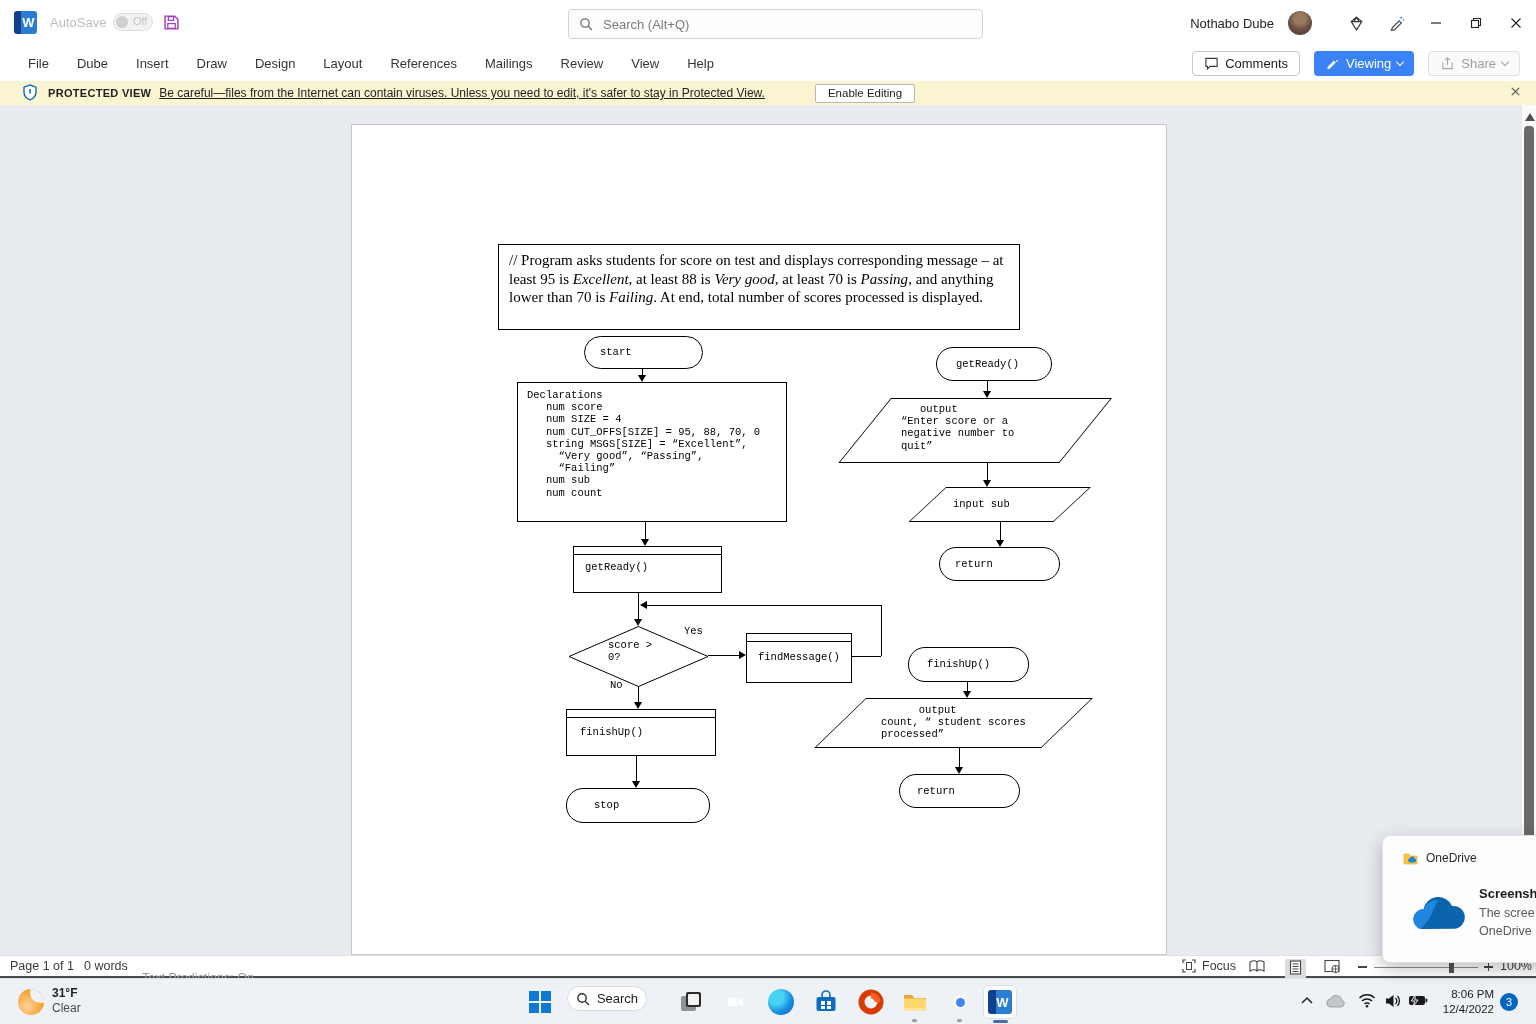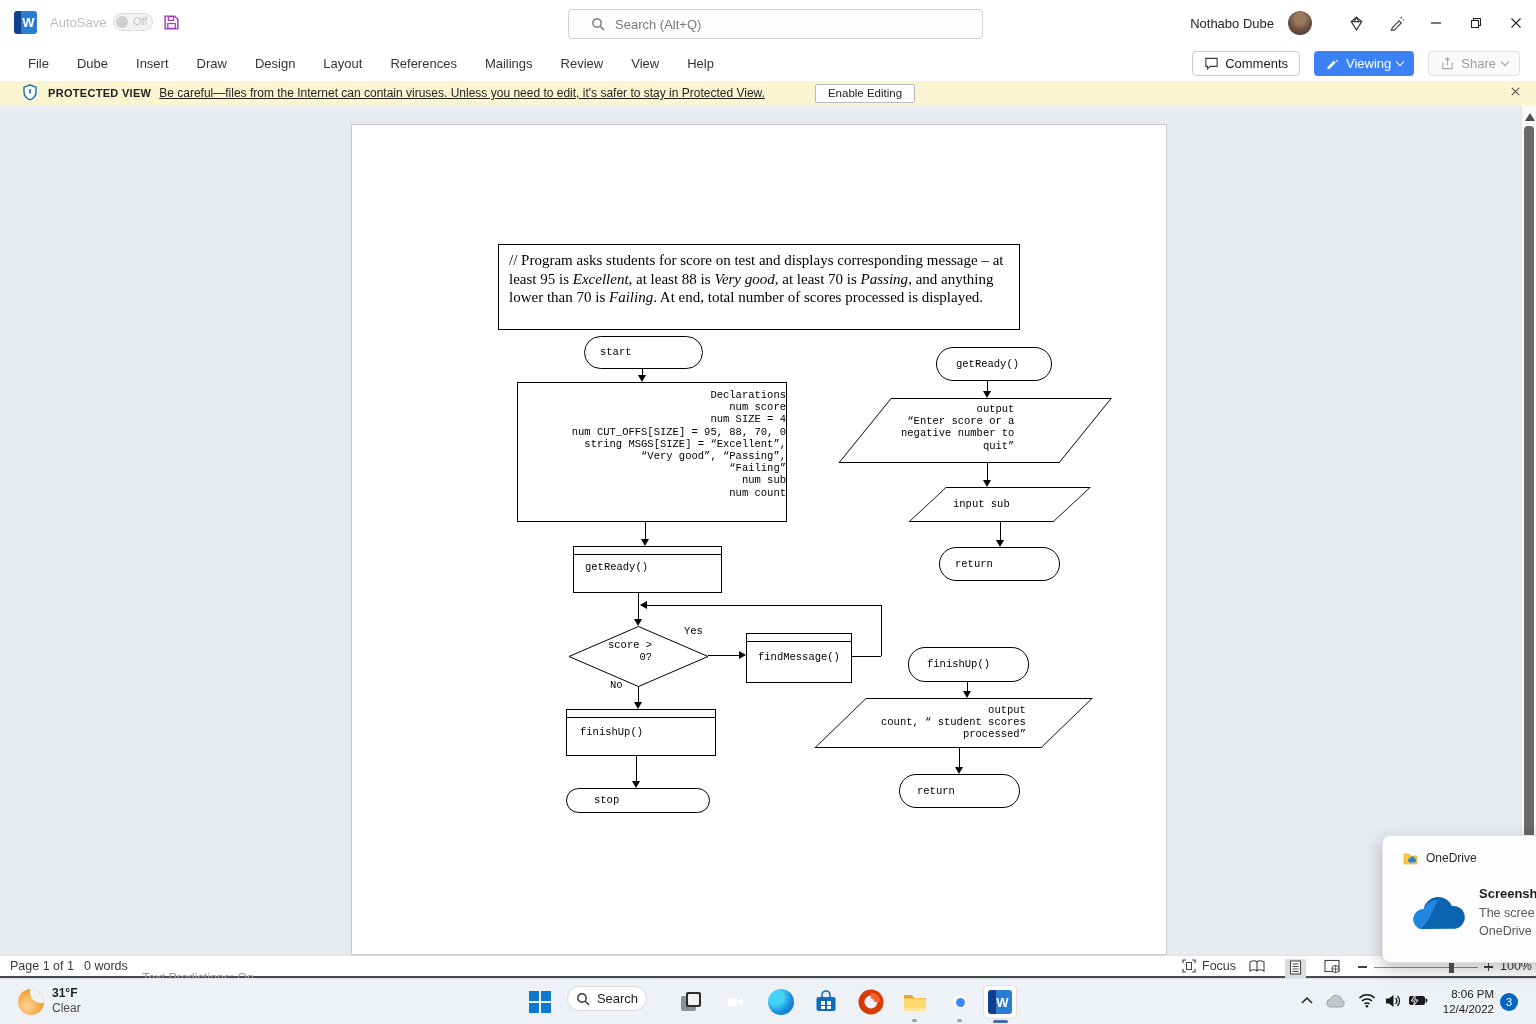--- a/index.html
+++ b/index.html
@@ -13,21 +13,21 @@
   .word-logo { position:absolute; left:14px; top:11px; width:23px; height:23px; border-radius:3px;
     background:linear-gradient(90deg,#11408f 0 32%,#2b7cd3 32%); color:#fff; font-weight:bold; font-size:13px;
     display:flex; align-items:center; justify-content:center; padding-left:6px; }
   .autosave { position:absolute; left:50px; top:13px; display:flex; align-items:center; gap:7px; color:#bcbcbc; font-size:13px; }
   .as-pill { width:40px; height:18px; border-radius:9px; background:#f2f2f2; border:1px solid #ddd; position:relative; display:inline-block; }
   .as-knob { position:absolute; left:2px; top:2px; width:12px; height:12px; border-radius:50%; background:#cfcfcf; }
   .as-off { position:absolute; right:5px; top:1px; font-size:11px; color:#c4c4c4; }
   .save-ic { position:absolute; left:163px; top:14px; }
   .doc-title { position:absolute; left:200px; top:0; height:46px; display:flex; align-items:center; gap:8px; font-size:14px; color:#141414; }
   .chev { width:8px; height:8px; border-right:1.5px solid #333; border-bottom:1.5px solid #333; transform:rotate(45deg); margin-top:-4px; }
-  .search-box { position:absolute; left:568px; top:9px; width:415px; height:30px; background:#fdfdfd; border:1px solid #d2d2d2; border-radius:4px; display:flex; align-items:center; padding-left:22px; gap:10px; }
+  .search-box { position:absolute; left:568px; top:9px; width:415px; height:30px; background:#fdfdfd; border:1px solid #d2d2d2; border-radius:4px; display:flex; align-items:center; padding-left:10px; gap:10px; }
   .search-box input { border:none; outline:none; background:transparent; font-size:13px; color:#444; width:330px; font-family:"Liberation Sans",sans-serif; }
   .search-box input::placeholder { color:#7a7a7a; }
   .tb-right { position:absolute; right:0; top:0; height:46px; display:flex; align-items:center; }
   .user-name { font-size:13px; color:#242424; margin-right:14px; }
   .avatar { width:24px; height:24px; border-radius:50%; background:radial-gradient(circle at 50% 32%,#9a7a5e 0 26%,#6b5142 55%,#46362b); margin-right:24px; }
   .tb-ic { width:40px; height:46px; display:flex; align-items:center; justify-content:center; }
 
   
   .menubar { position:absolute; top:46px; left:0; right:0; height:35px; background:#fff; display:flex; align-items:center; }
   .tabs { display:flex; margin-left:14px; }
@@ -42,21 +42,21 @@
   
   .banner { position:absolute; top:81px; left:0; right:0; height:24px; background:#FBF4D0; display:flex; align-items:center; }
   .banner-title { font-weight:bold; font-size:11px; letter-spacing:.3px; margin:0 8px 0 10px; color:#1f1f1f; }
   .banner-msg { font-size:12px; color:#1f1f1f; text-decoration:underline; }
   .banner-btn { margin-left:50px; height:19px; padding:0 12px; background:#fff; border:1px solid #b9b9b9; border-radius:2px; font-size:11.5px; display:flex; align-items:center; color:#222; }
   .banner-x { position:absolute; right:14px; top:4px; }
 
   
   .docarea { position:absolute; top:105px; left:0; right:0; height:850px; background:#E8ECF1; }
   .page { position:absolute; left:351px; top:19px; width:816px; height:831px; background:#fff; border:1px solid #c9c9c9; }
-  .mono { font-family:"Liberation Mono","DejaVu Sans Mono",monospace; font-size:10.5px; line-height:12.2px; white-space:pre; color:#000;text-align:right; }
+  .mono { font-family:"Liberation Mono","DejaVu Sans Mono",monospace; font-size:10.5px; line-height:12.2px; white-space:pre; color:#000; }
   .serif { font-family:"Liberation Serif","DejaVu Serif",serif; font-size:15px; line-height:18.6px; color:#000; }
   .it { font-style:italic; }
   .shape { position:absolute; border:1px solid #000; background:#fff; }
   .oval { border-radius:17px; display:flex; align-items:center; }
   .modline { position:absolute; left:-1px; right:-1px; top:7px; border-top:1px solid #000; }
   .vline { position:absolute; width:1px; background:#000; }
   .hline { position:absolute; height:1px; background:#000; }
   .ad { position:absolute; width:0; height:0; border-left:4px solid transparent; border-right:4px solid transparent; border-top:7px solid #000; }
   .ar { position:absolute; width:0; height:0; border-top:4px solid transparent; border-bottom:4px solid transparent; border-left:7px solid #000; }
   .al { position:absolute; width:0; height:0; border-top:4px solid transparent; border-bottom:4px solid transparent; border-right:7px solid #000; }
@@ -259,21 +259,21 @@
       <div class="shape" style="left:394px; top:508px; width:106px; height:50px;">
         <span class="modline"></span>
         <span class="mono" style="position:absolute; left:11px; top:17px;">findMessage()</span>
       </div>
 
       <div class="shape" style="left:214px; top:584px; width:150px; height:47px;">
         <span class="modline"></span>
         <span class="mono" style="position:absolute; left:13px; top:16px;">finishUp()</span>
       </div>
 
-      <div class="shape oval mono" style="left:214px; top:663px; width:144px; height:25px; padding-left:27px;">stop</div>
+      <div class="shape oval mono" style="left:214px; top:663px; width:144px; height:35px; padding-left:27px;">stop</div>
 
       <div class="shape oval mono" style="left:584px; top:222px; width:116px; height:34px; padding-left:19px;">getReady()</div>
       <div class="para" style="left:539px; top:273px; width:221px; height:65px; transform:skewX(-39deg);"></div>
       <span class="mono abs" style="left:549px; top:278px;">   output
 “Enter score or a
 negative number to
 quit”</span>
       <div class="para" style="left:594px; top:362px; width:145px; height:35px; transform:skewX(-47deg);"></div>
       <span class="mono abs" style="left:601px; top:373px;">input sub</span>
       <div class="shape oval mono" style="left:587px; top:422px; width:121px; height:34px; padding-left:15px;">return</div>

